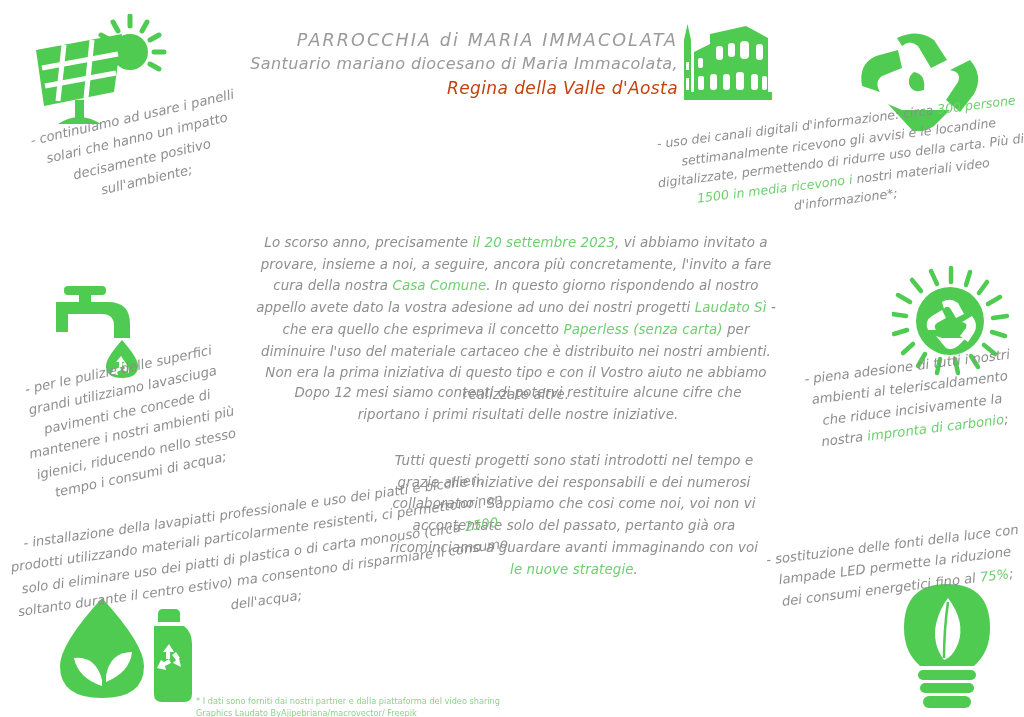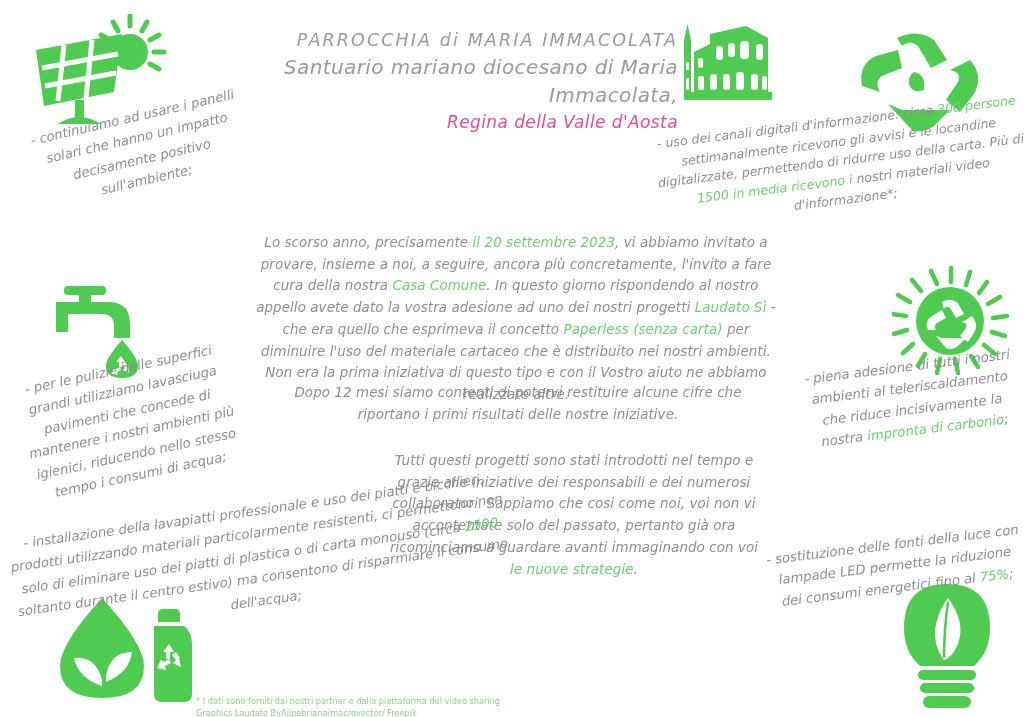--- a/index.html
+++ b/index.html
@@ -9,22 +9,22 @@
     font-family:"DejaVu Sans", sans-serif;
     overflow:hidden;
     position:relative;
   }
   .page{position:relative;width:1024px;height:717px;overflow:hidden;}
   .grn{color:#6fcf70;}
 
   
   #header-block{position:absolute;left:238px;top:28px;width:440px;text-align:right;line-height:1.42;}
   #header-line1{font-size:17.5px;letter-spacing:2.1px;color:#9a9a9a;font-style:italic;}
-  #header-line2{font-size:20px;letter-spacing:.4px;color:#9a9a9a;font-style:italic;}
-  #header-line3{font-size:17px;letter-spacing:.4px;color:#ec4899;font-style:italic;}
+  #header-line2{font-size:16px;letter-spacing:.4px;color:#9a9a9a;font-style:italic;}
+  #header-line3{font-size:17px;letter-spacing:.4px;color:#c2410c;font-style:italic;}
 
   #church-icon{position:absolute;left:672px;top:22px;width:104px;height:86px;}
 
   
   #main-title{
     position:absolute;left:268px;top:152px;width:400px;
     font-size:40px;color:#6ecb6e;letter-spacing:1.4px;font-style:italic;
     text-align:center;white-space:nowrap;
   }
 

